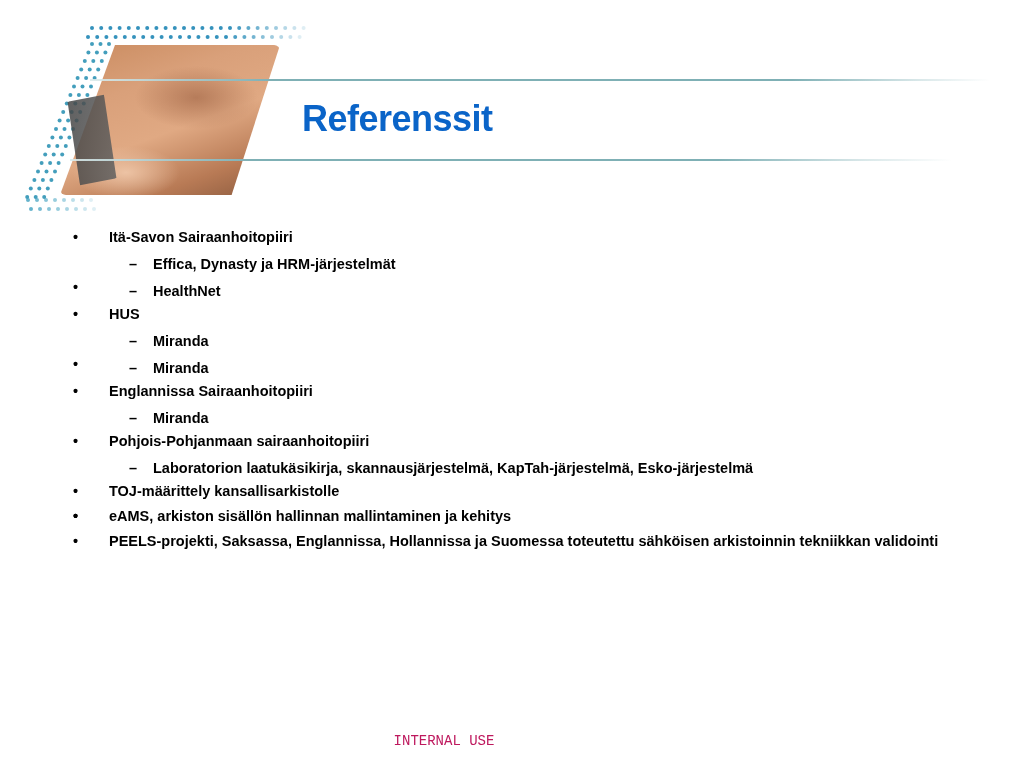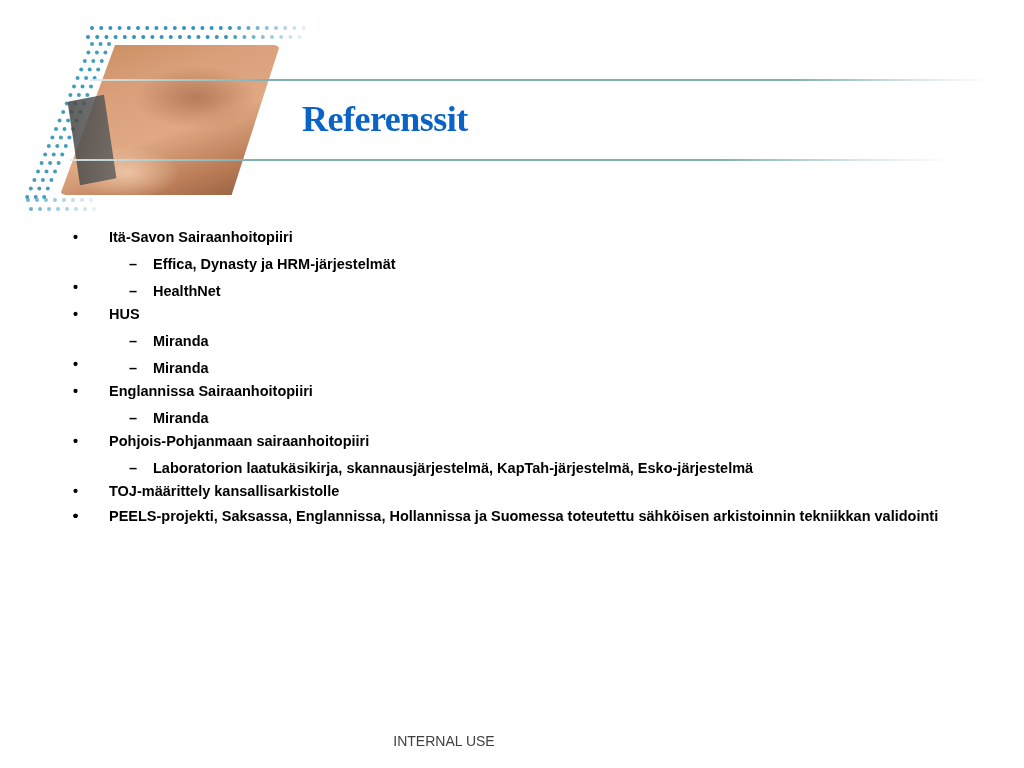--- a/index.html
+++ b/index.html
@@ -27,32 +27,32 @@
   }
   .hline {
     position: absolute; height: 2px;
   }
   .hline.top { left: 90px; top: 79px; width: 900px;
     background: linear-gradient(90deg, rgba(220,235,235,0.9) 0%, #7fb0b5 20%, #7fb0b5 78%, rgba(127,176,181,0.3) 92%, rgba(255,255,255,0) 100%); }
   .hline.bottom { left: 70px; top: 159px; width: 900px;
     background: linear-gradient(90deg, rgba(220,235,235,0.9) 0%, #7fb0b5 20%, #7fb0b5 72%, rgba(127,176,181,0.3) 88%, rgba(255,255,255,0) 98%); }
   .title {
     position: absolute; left: 302px; top: 98px;
-    font-size: 36px; font-weight: bold; color: #0a64c8; letter-spacing: -0.5px; font-family: Liberation Serif, serif;
+    font-size: 36px; font-weight: bold; color: #0a64c8; letter-spacing: -0.5px;
   }
   .content { position: absolute; left: 70px; top: 229px; width: 900px; }
   .item { position: relative; font-size: 14.5px; font-weight: bold; color: #000; line-height: 17px; }
   .item .marker { position: absolute; }
   .lvl1 { padding-left: 39px; }
   .lvl1 .marker { left: 3px; }
   .lvl2 { padding-left: 83px; }
   .lvl2 .marker { left: 59px; }
   .footer {
     position: absolute; left: 0; width: 888px; top: 733px; text-align: center;
-    font-family: Liberation Sans, sans-serif; font-size: 14px; color: #404040;
+    font-family: Liberation Mono, monospace; font-size: 14px; color: #be185d;
   }
 </style>
 </head>
 <body>
 
 <svg class="dots" viewBox="0 0 290 200" id="dots">
     <circle cx="72" cy="8" r="2" fill="#2a8cb8" opacity="0.95"></circle>
     <circle cx="81.2" cy="8" r="2" fill="#2a8cb8" opacity="0.95"></circle>
     <circle cx="90.4" cy="8" r="2" fill="#2a8cb8" opacity="0.95"></circle>
     <circle cx="99.6" cy="8" r="2" fill="#2a8cb8" opacity="0.95"></circle>
@@ -189,17 +189,17 @@
     <div class="item lvl1" style="margin-top: 6px;"><span class="marker">•</span><span>HUS</span></div>
     <div class="item lvl2" style="margin-top: 10px;"><span class="marker">–</span><span>Miranda</span></div>
     <div class="item lvl1" style="margin-top: 6px;"><span class="marker">•</span></div>
     <div class="item lvl2" style="margin-top: 10px;"><span class="marker">–</span><span>Miranda</span></div>
     <div class="item lvl1" style="margin-top: 6px;"><span class="marker">•</span><span>Englannissa Sairaanhoitopiiri</span></div>
     <div class="item lvl2" style="margin-top: 10px;"><span class="marker">–</span><span>Miranda</span></div>
     <div class="item lvl1" style="margin-top: 6px;"><span class="marker">•</span><span>Pohjois-Pohjanmaan sairaanhoitopiiri</span></div>
     <div class="item lvl2" style="margin-top: 10px;"><span class="marker">–</span><span>Laboratorion laatukäsikirja, skannausjärjestelmä, KapTah-järjestelmä, Esko-järjestelmä</span></div>
     <div class="item lvl1" style="margin-top: 6px;"><span class="marker">•</span><span>TOJ-määrittely kansallisarkistolle</span></div>
     <div class="item lvl1" style="margin-top: 8px;"><span class="marker">•</span></div>
-    <div class="item lvl1" style="margin-top: 8px;"><span class="marker">•</span></div>
+    <div class="item lvl1" style="margin-top: 8px;"><span class="marker">•</span><span>eAMS, arkiston sisällön hallinnan mallintaminen ja kehitys</span></div>
     <div class="item lvl1" style="margin-top: 8px;"><span class="marker">•</span><span>PEELS-projekti, Saksassa, Englannissa, Hollannissa ja Suomessa toteutettu sähköisen arkistoinnin tekniikkan validointi</span></div>
   </div>
 
 <div class="footer">INTERNAL USE</div>
 
 </body></html>

